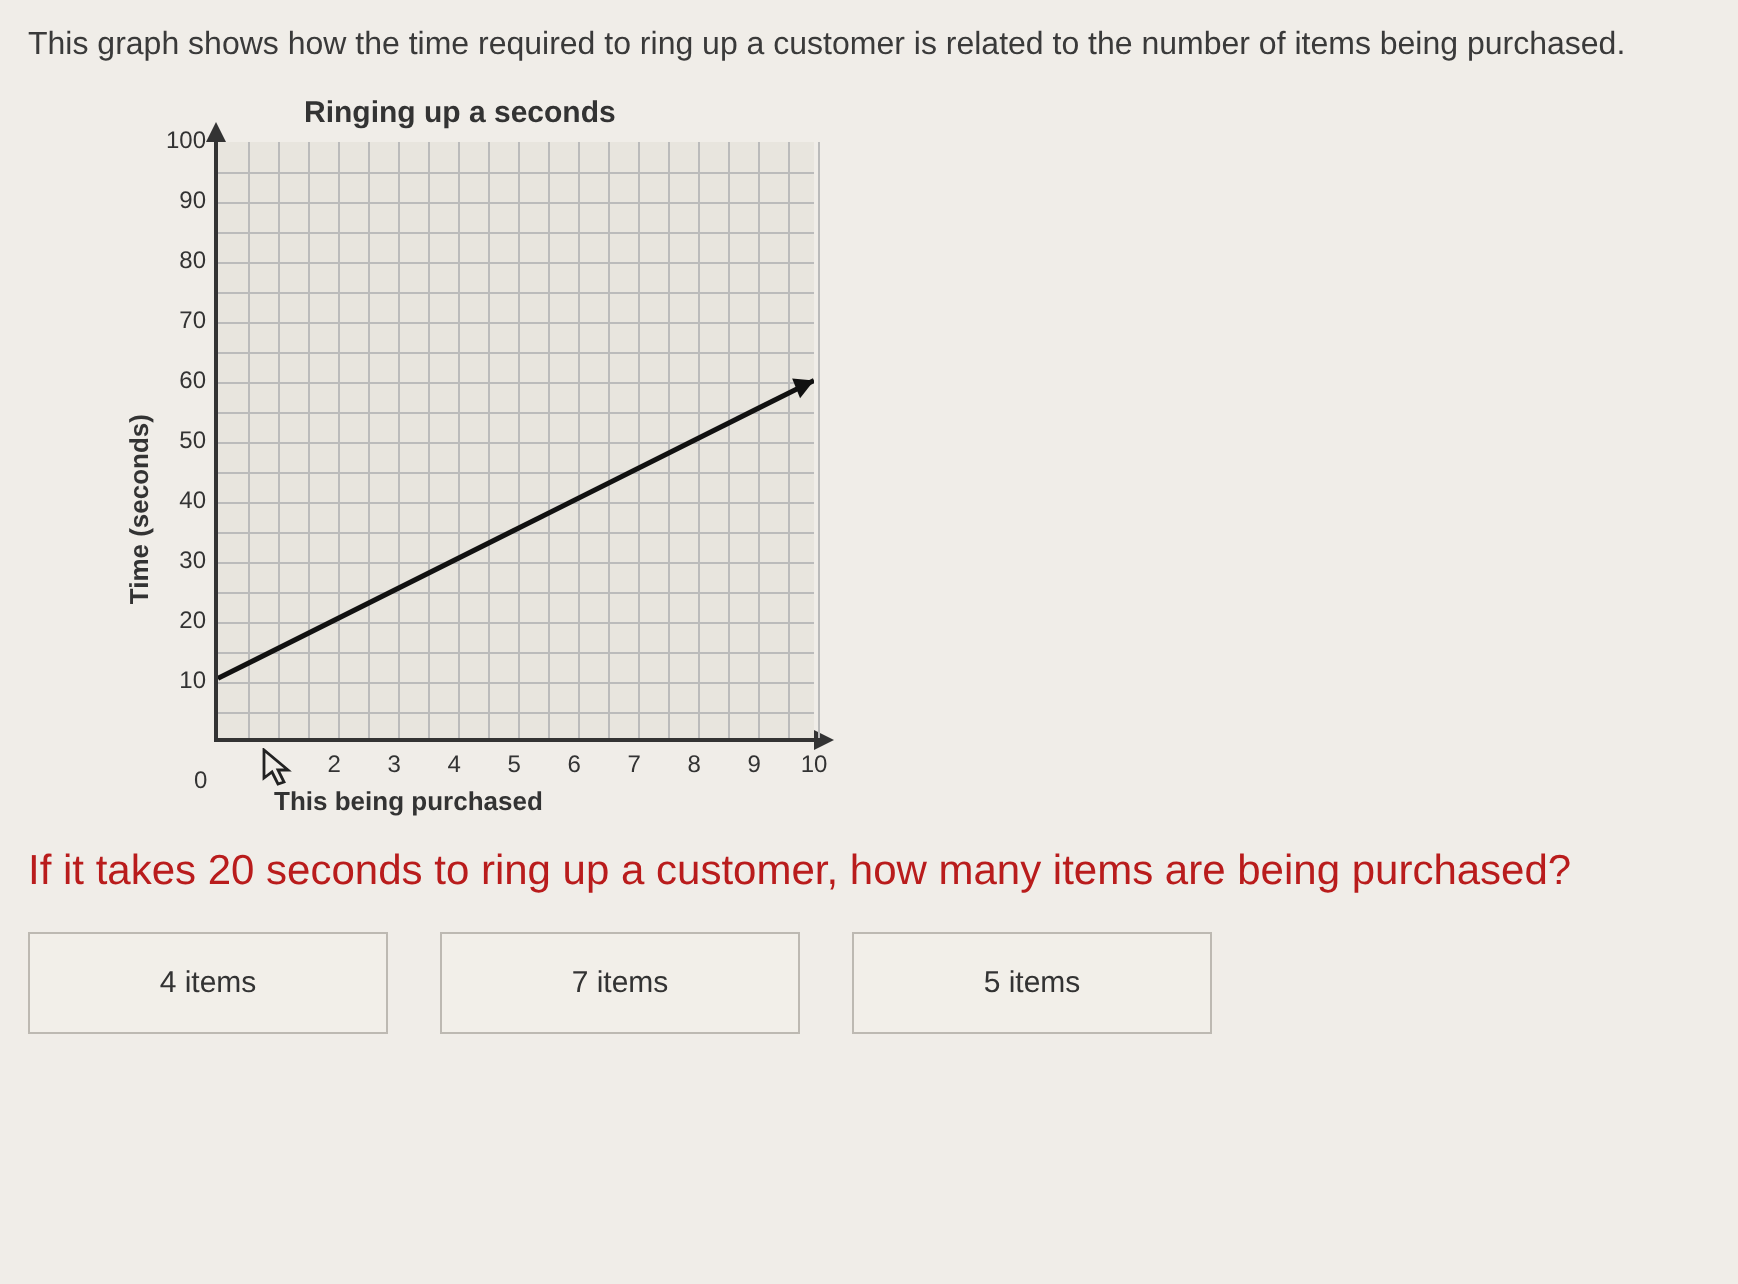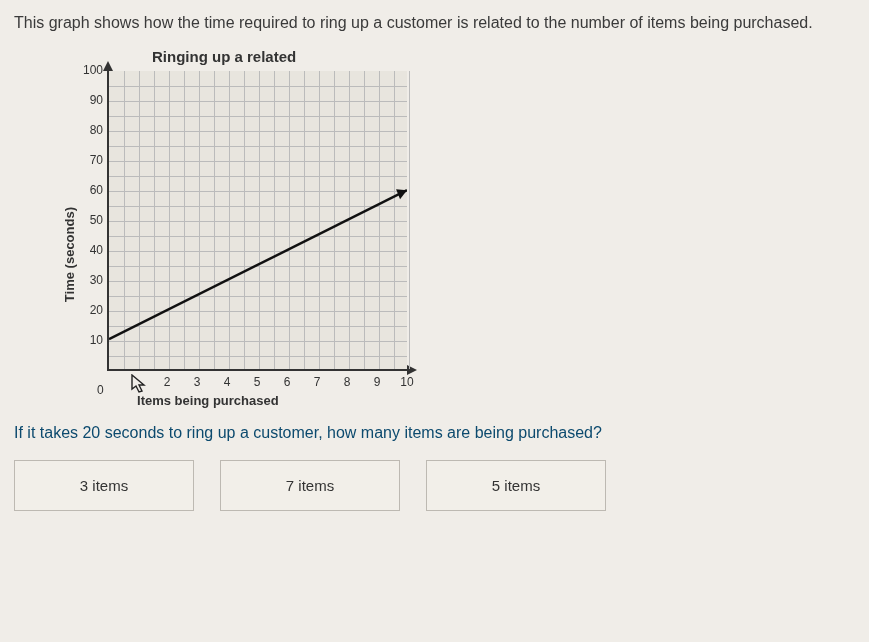--- a/index.html
+++ b/index.html
@@ -105,22 +105,22 @@
       margin-top: 22px;
       margin-left: 80px;
     }
     .cursor-icon {
       position: absolute;
       font-size: 18px;
       color: #222;
       pointer-events: none;
     }
     .question-text {
-      font-size: 16px;
-      color: #0c4a6e;
+      font-size: 21px;
+      color: #b91c1c;
       margin: 10px 0 18px 0;
     }
     .answers {
       display: flex;
       gap: 26px;
     }
     .answer-btn {
       flex: 1;
       max-width: 180px;
       padding: 16px 10px;
@@ -135,21 +135,21 @@
     .zero-label {
       position:absolute; left:-12px; bottom:-28px; font-size:12px; color:#333;
     }
   </style>
 </head>
 <body>
 
 <div class="prompt-text">This graph shows how the time required to ring up a customer is related to the number of items being purchased.</div>
 
 <div class="chart-wrap">
-  <div class="chart-title">Ringing up a related</div>
+  <div class="chart-title">Ringing up a seconds</div>
   <div class="chart-area">
     <div class="ylabel">Time (seconds)</div>
     <div class="yticks">
       <div>100</div>
       <div>90</div>
       <div>80</div>
       <div>70</div>
       <div>60</div>
       <div>50</div>
       <div>40</div>
@@ -217,24 +217,24 @@
         <div style="left:60px">2</div>
         <div style="left:90px">3</div>
         <div style="left:120px">4</div>
         <div style="left:150px">5</div>
         <div style="left:180px">6</div>
         <div style="left:210px">7</div>
         <div style="left:240px">8</div>
         <div style="left:270px">9</div>
         <div style="left:300px">10</div>
       </div>
-      <div class="xlabel below-chart">Items being purchased</div>
+      <div class="xlabel below-chart">This being purchased</div>
     </div>
   </div>
 </div>
 
 <div class="question-text">If it takes 20 seconds to ring up a customer, how many items are being purchased?</div>
 
 <div class="answers">
-  <button class="answer-btn">3 items</button>
+  <button class="answer-btn">4 items</button>
   <button class="answer-btn">7 items</button>
   <button class="answer-btn">5 items</button>
 </div>
 
 </body></html>

